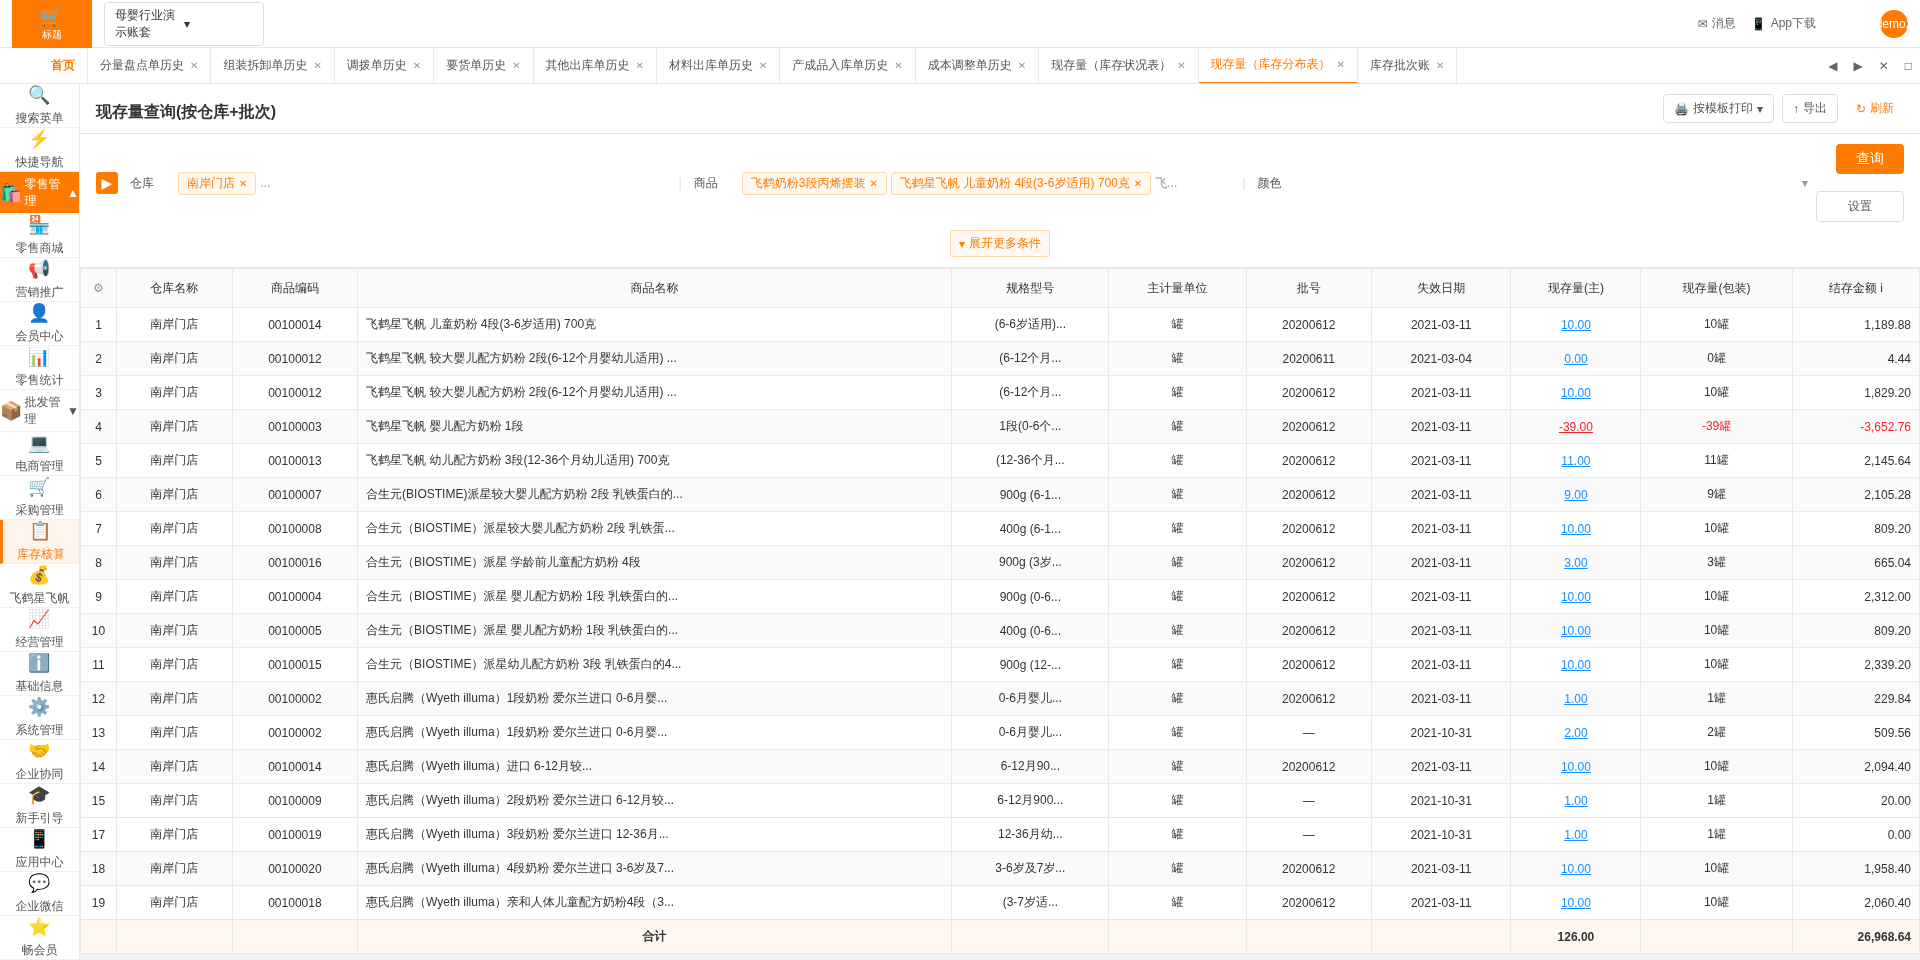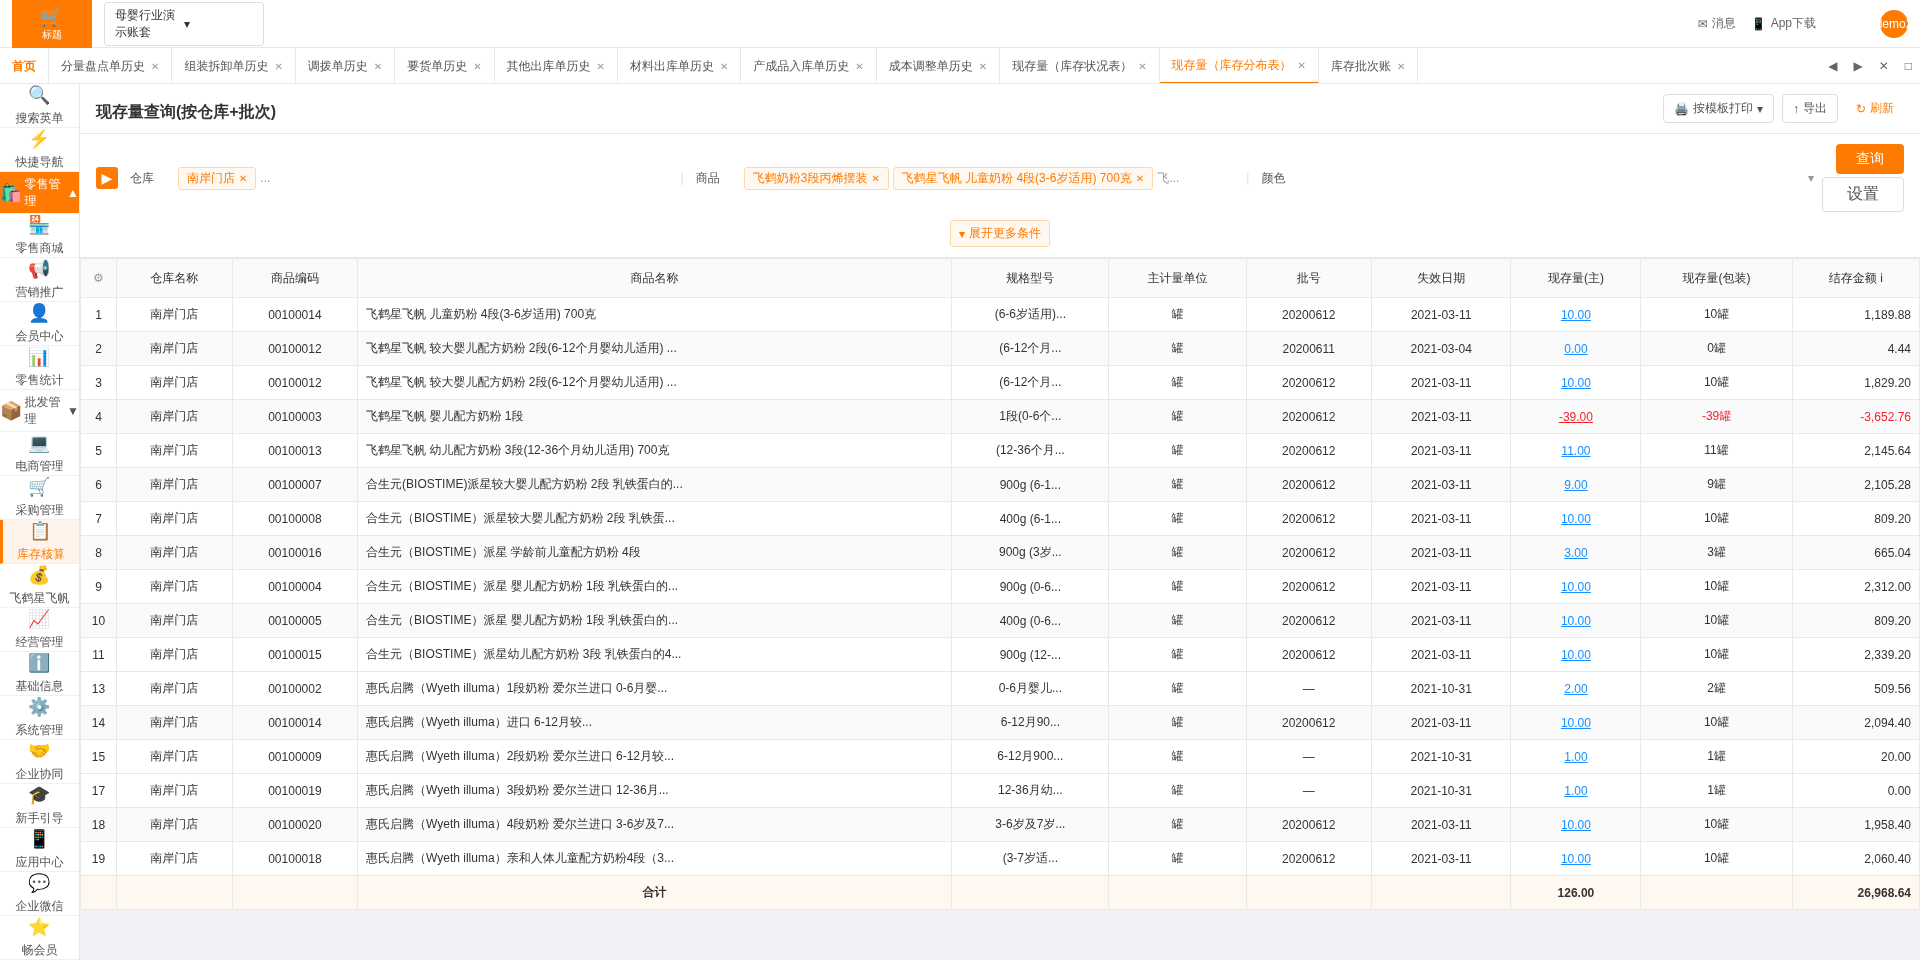--- a/index.html
+++ b/index.html
@@ -22,22 +22,22 @@
     }
     .company-selector span { flex: 1; }
     .top-actions {
       margin-left: auto; display: flex; align-items: center; gap: 16px; color: #666;
     }
     .top-actions .action-item { display: flex; align-items: center; gap: 4px; cursor: pointer; }
     .avatar { width: 28px; height: 28px; border-radius: 50%; background: #ff7a00; color: #fff; display: flex; align-items: center; justify-content: center; font-size: 12px; margin-left: 48px; }
 
     
     .nav-tabs {
-      display: flex; align-items: flex-start; background: #fff; border-bottom: 1px solid #e8e8e8;
-      flex-shrink: 0; overflow: hidden; height: 36px;
+      display: flex; align-items: center; background: #fff; border-bottom: 1px solid #e8e8e8;
+      flex-shrink: 0; overflow: hidden; height: 36px; padding-left: 39px;
     }
     .nav-tab {
       display: flex; align-items: center; padding: 0 12px; height: 36px; cursor: pointer;
       white-space: nowrap; border-right: 1px solid #e8e8e8; color: #555; font-size: 12px;
       gap: 6px; flex-shrink: 0;
     }
     .nav-tab:first-child { color: #ff7a00; font-weight: bold; }
     .nav-tab.active { color: #ff7a00; border-bottom: 2px solid #ff7a00; }
     .nav-tab .close-btn { color: #999; font-size: 10px; }
     .nav-tab-controls { display: flex; margin-left: auto; flex-shrink: 0; }
@@ -82,21 +82,21 @@
       border-radius: 3px; padding: 2px 8px; color: #ff7a00; cursor: pointer;
     }
     .filter-tag .tag-close { color: #ff7a00; font-size: 10px; }
     .filter-more { color: #999; cursor: pointer; }
     .filter-sep { color: #ddd; margin: 0 4px; }
     .expand-btn { display: flex; align-items: center; gap: 4px; color: #ff7a00; cursor: pointer; padding: 4px 8px; border: 1px solid #ffd8aa; border-radius: 3px; background: #fff8f0; font-size: 12px; }
 
     .expand-row { display: flex; justify-content: center; margin-top: 8px; }
 
     .btn-query { background: #ff7a00; color: #fff; border: none; padding: 6px 20px; border-radius: 4px; cursor: pointer; font-size: 14px; }
-    .btn-setting { background: #fff; color: #555; border: 1px solid #ddd; padding: 6px 24px; border-radius: 4px; cursor: pointer; font-size: 16px; display: block; margin-top: 3px; }
+    .btn-setting { background: #fff; color: #555; border: 1px solid #ddd; padding: 6px 31px; border-radius: 4px; cursor: pointer; font-size: 12px; display: block; margin-top: 17px; }
 
     .query-btn-group { display: flex; flex-direction: column; align-items: flex-end; margin-left: auto; }
 
     
     .table-area { flex: 1; overflow: auto; padding: 0; }
     table { width: 100%; border-collapse: collapse; background: #fff; }
     thead tr { background: #fafafa; }
     th {
       padding: 10px 8px; text-align: center; border: 1px solid #e8e8e8;
       font-weight: 500; color: #333; white-space: nowrap; position: sticky; top: 0; z-index: 2; background: #fafafa;
@@ -470,20 +470,33 @@
     <td>00100015</td>
     <td class="td-left">合生元（BIOSTIME）派星幼儿配方奶粉 3段 乳铁蛋白的4...</td>
     <td>900g (12-...</td>
     <td>罐</td>
     <td>20200612</td>
     <td>2021-03-11</td>
     <td style=""><span class="text-link" style="">10.00</span></td>
     <td style="">10罐</td>
     <td class="td-right" style="">2,339.20</td>
   </tr>
+            <tr class="row-odd">
+    <td>12</td>
+    <td>南岸门店</td>
+    <td>00100002</td>
+    <td class="td-left">惠氏启腾（Wyeth illuma）1段奶粉 爱尔兰进口 0-6月婴...</td>
+    <td>0-6月婴儿...</td>
+    <td>罐</td>
+    <td>20200612</td>
+    <td>2021-03-11</td>
+    <td style=""><span class="text-link" style="">1.00</span></td>
+    <td style="">1罐</td>
+    <td class="td-right" style="">229.84</td>
+  </tr>
             <tr class="row-even">
     <td>13</td>
     <td>南岸门店</td>
     <td>00100002</td>
     <td class="td-left">惠氏启腾（Wyeth illuma）1段奶粉 爱尔兰进口 0-6月婴...</td>
     <td>0-6月婴儿...</td>
     <td>罐</td>
     <td>—</td>
     <td>2021-10-31</td>
     <td style=""><span class="text-link" style="">2.00</span></td>

